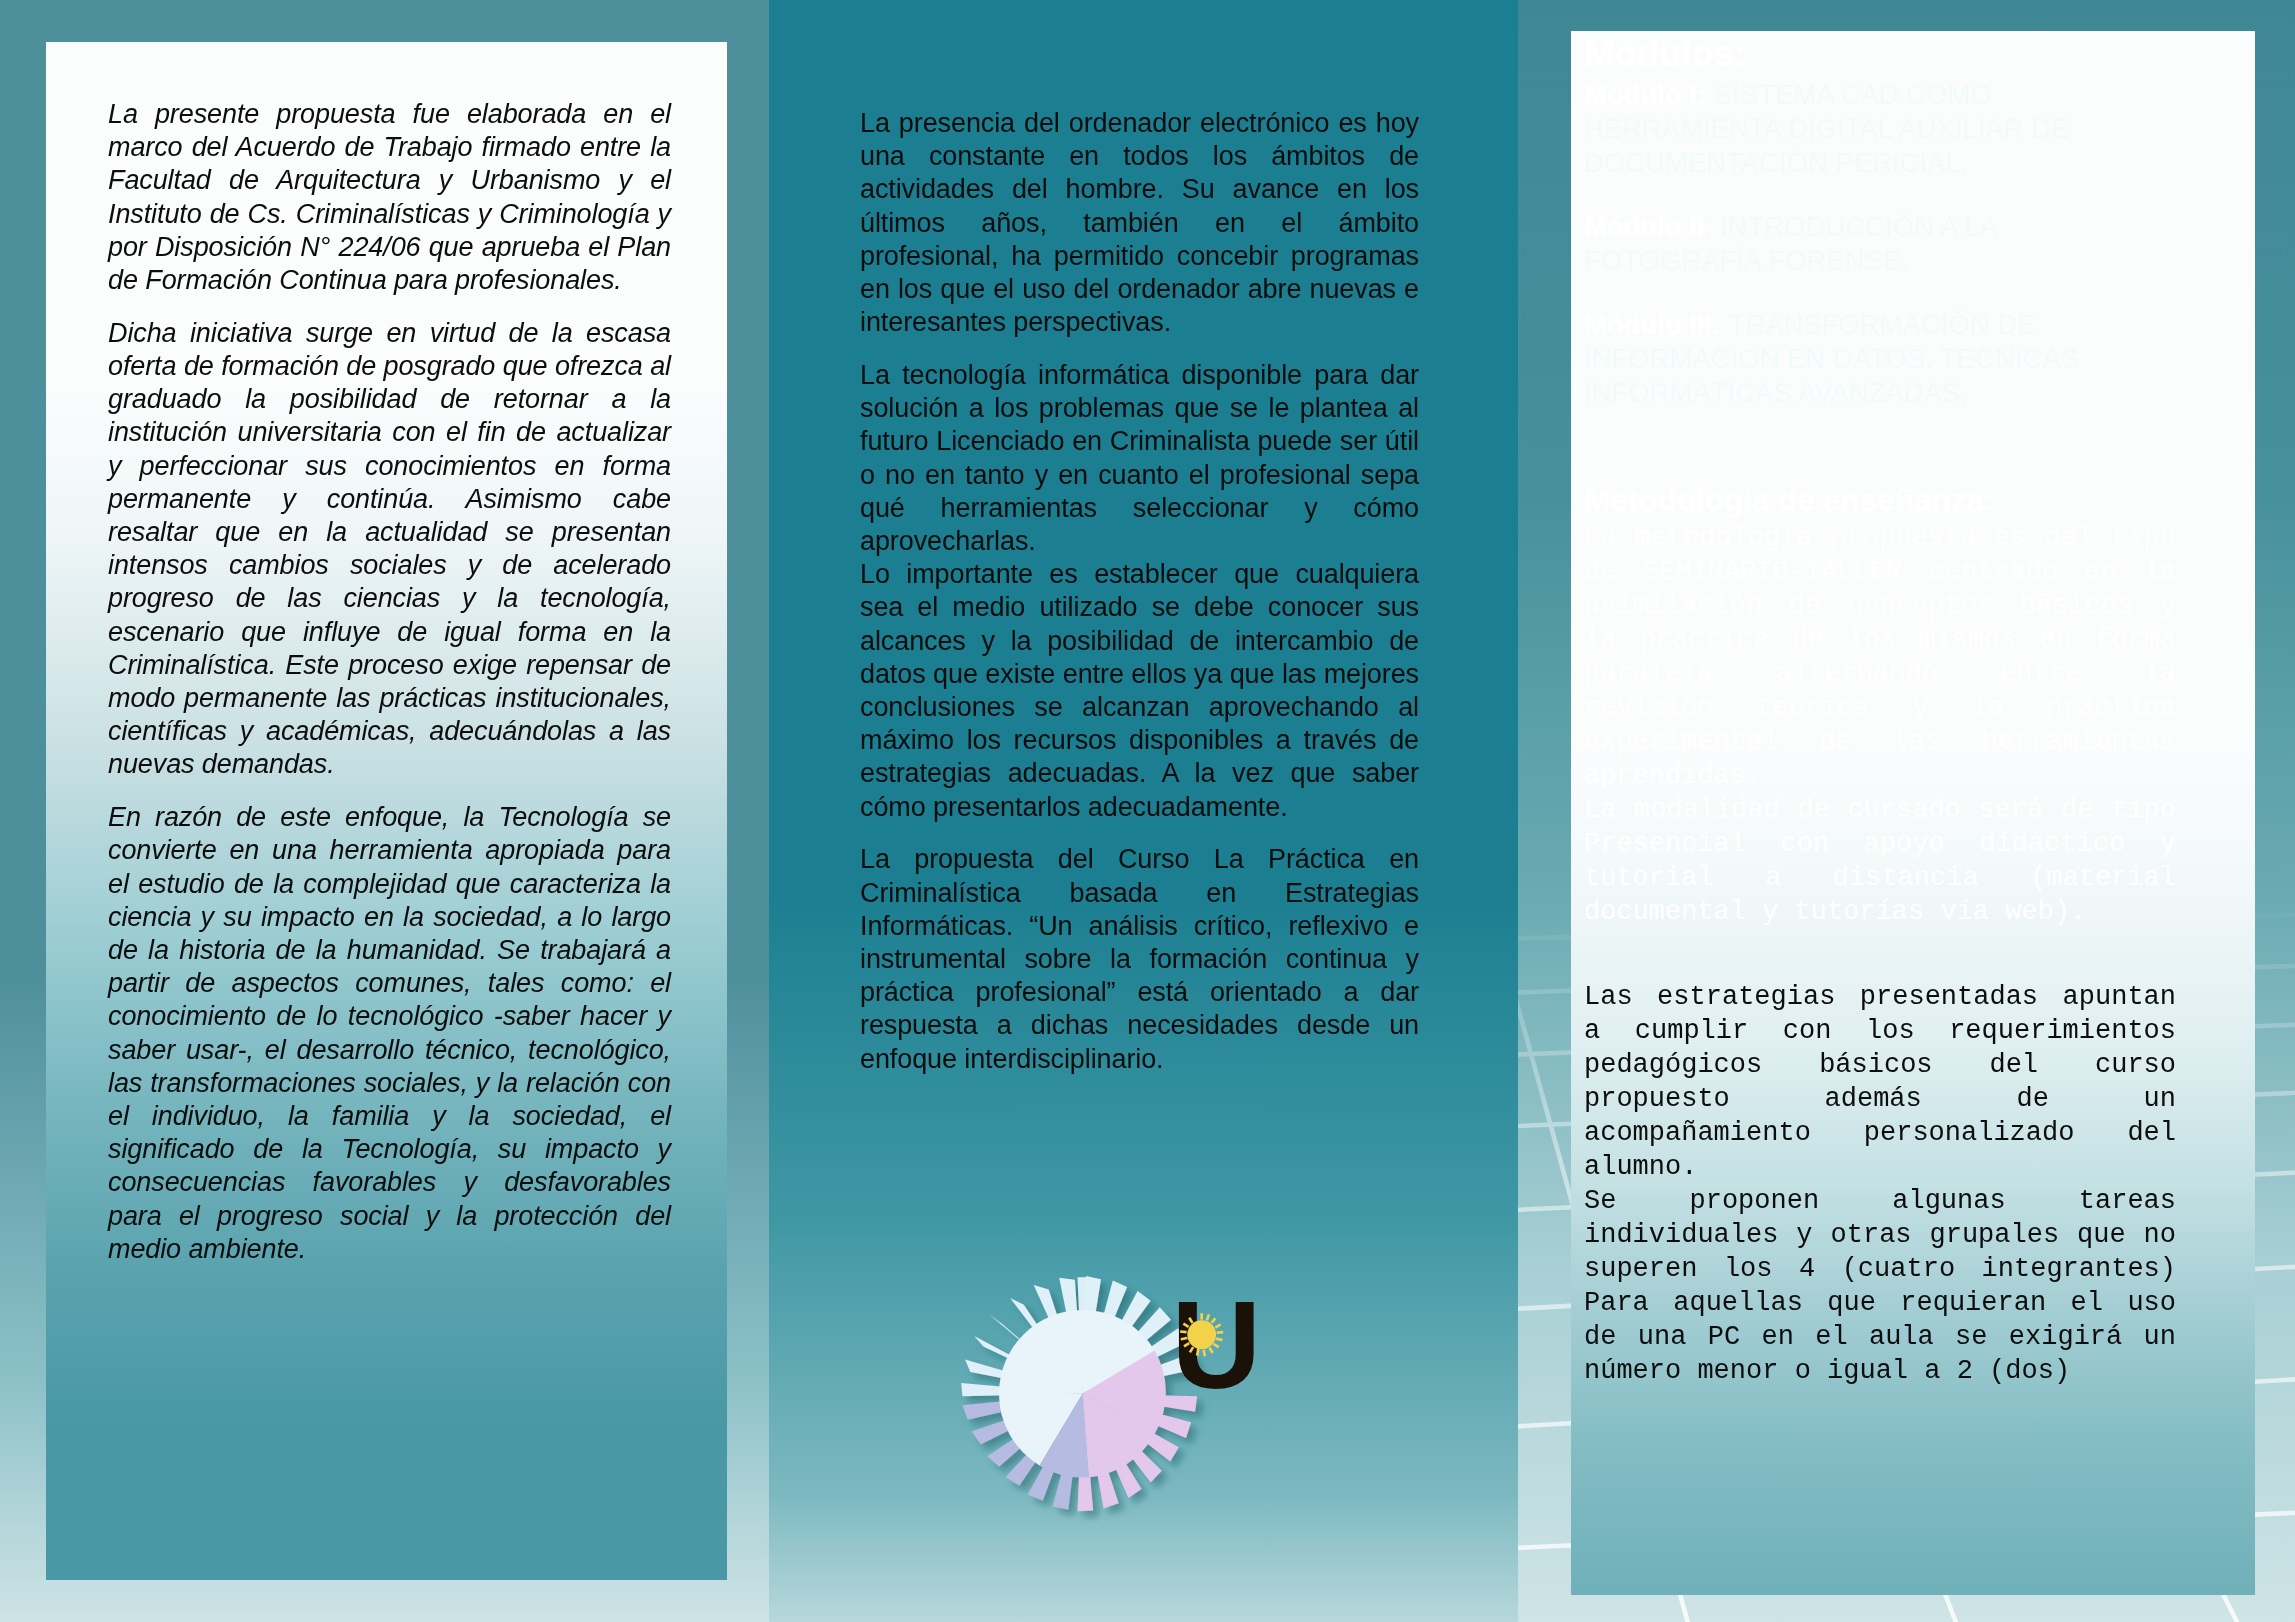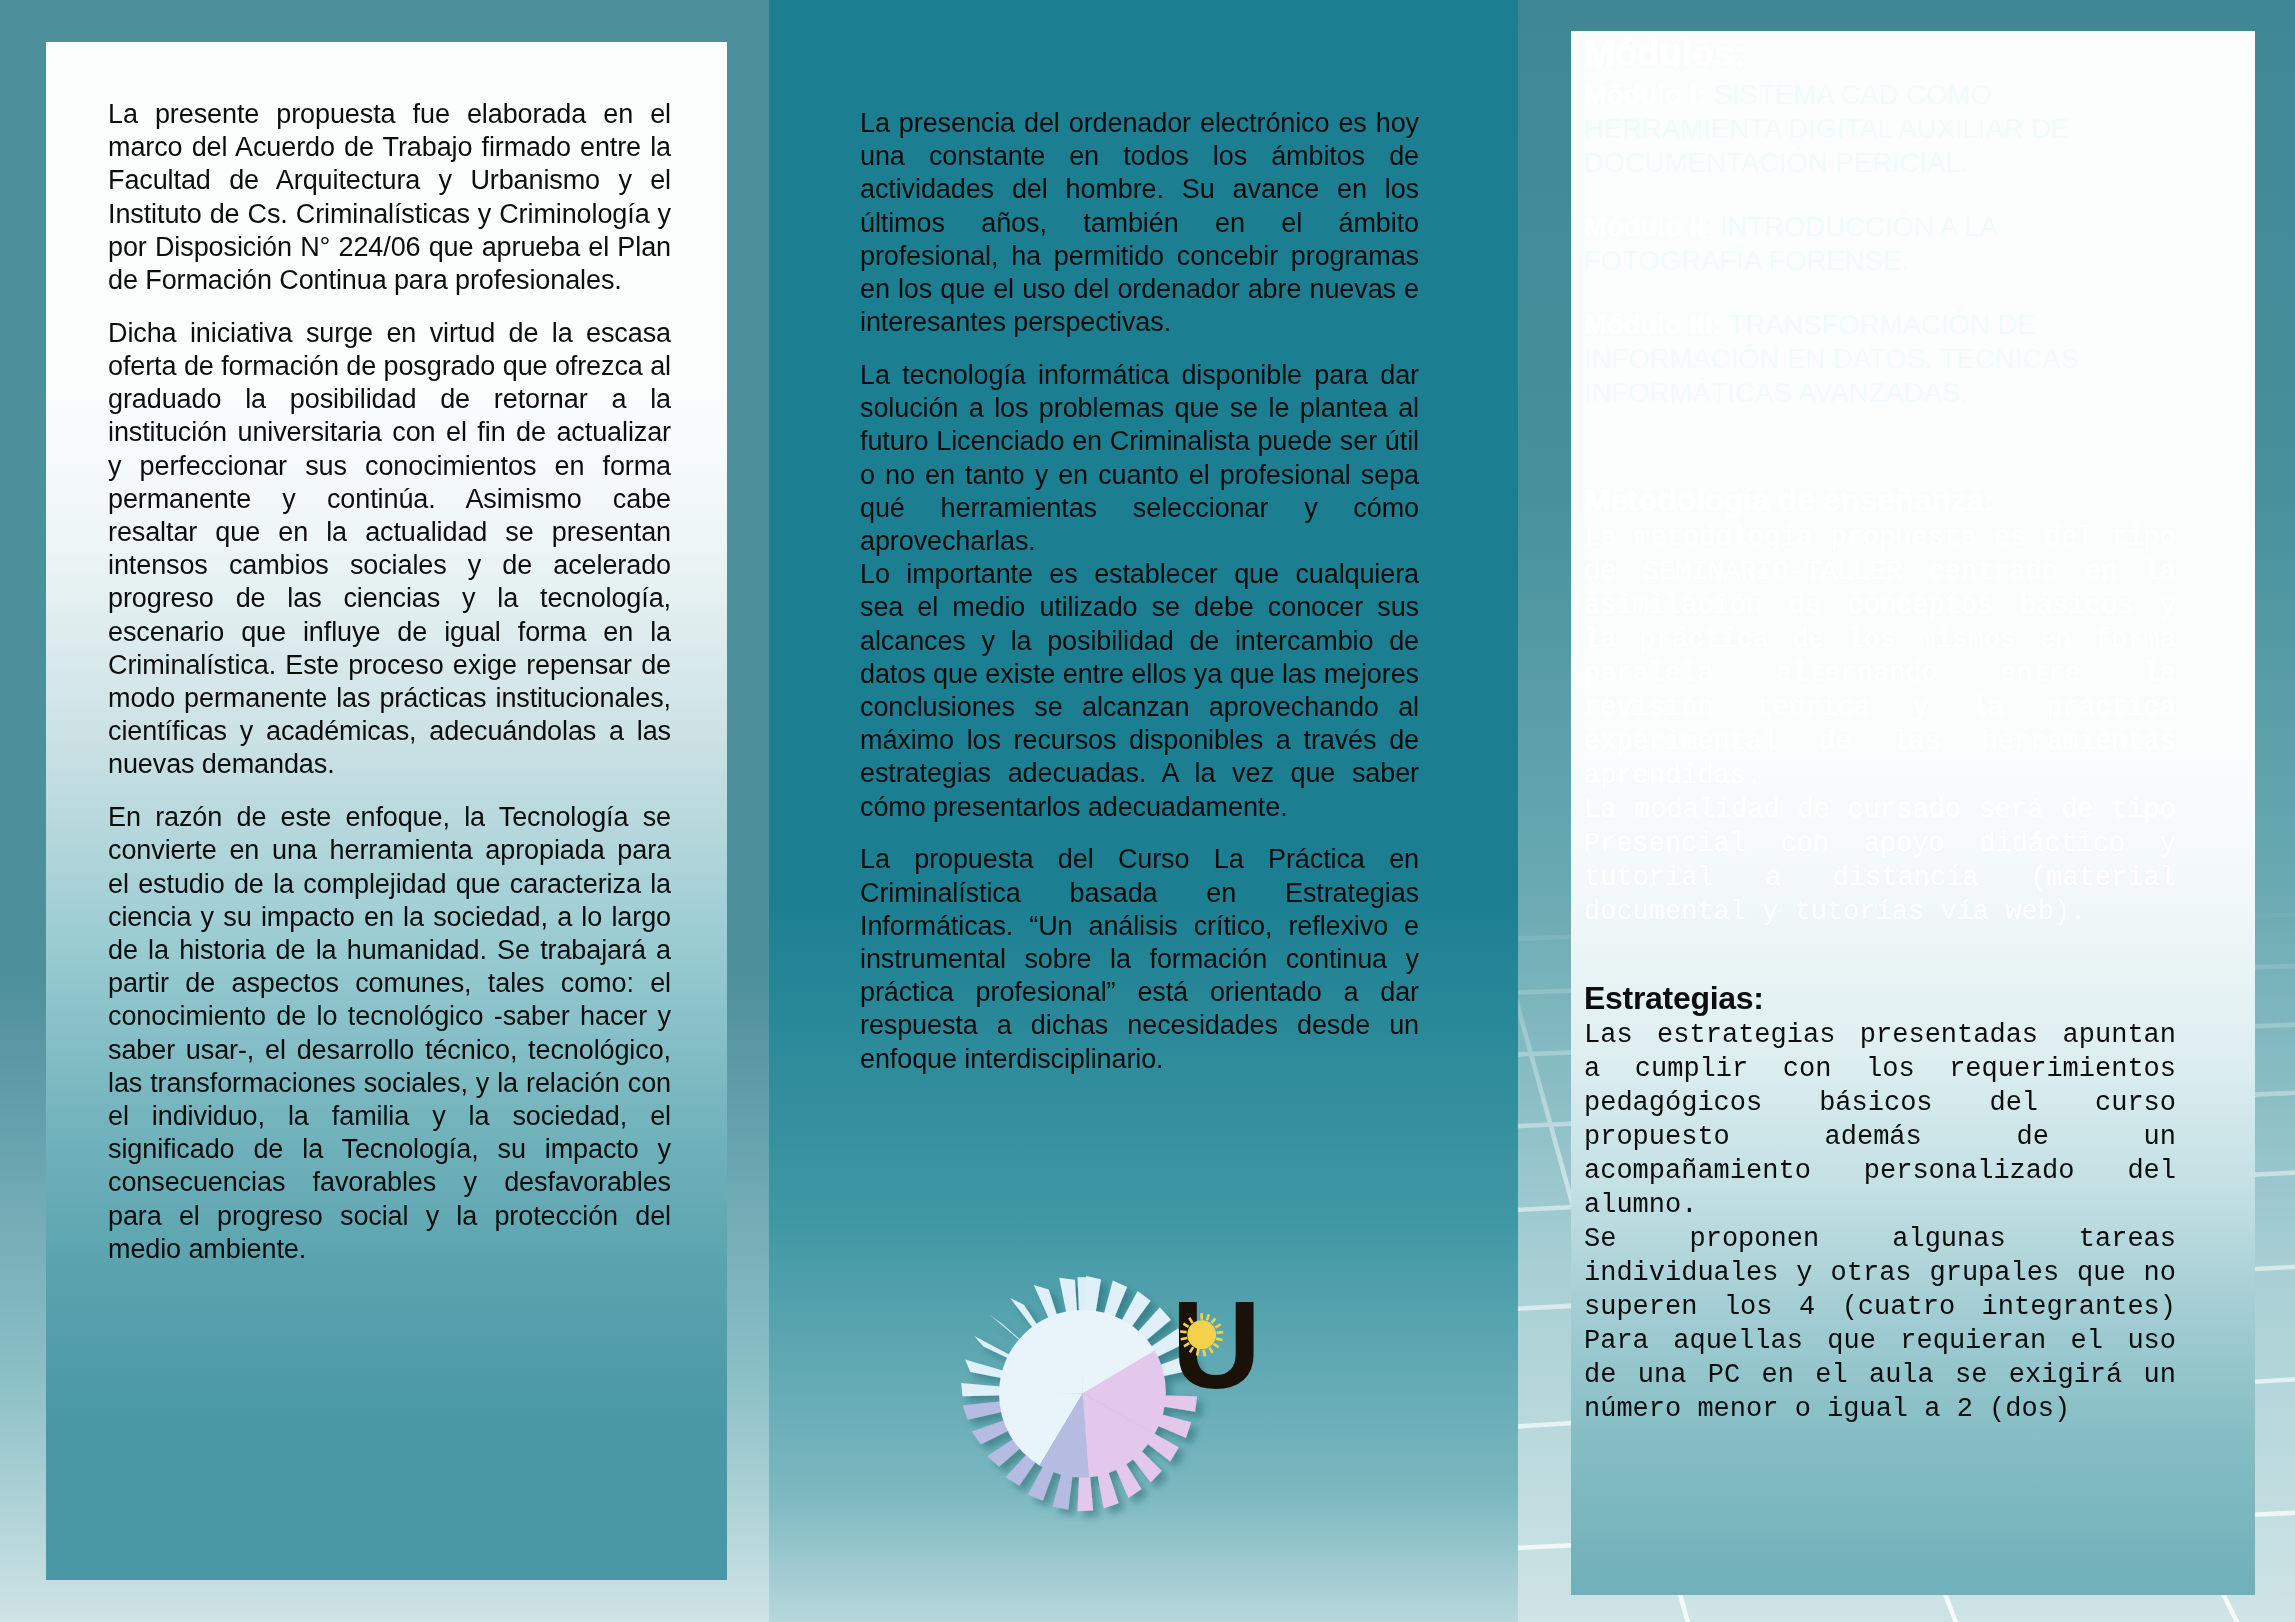--- a/index.html
+++ b/index.html
@@ -49,21 +49,21 @@
     font-size:27px;
     line-height:1.23;
     color:#0d0d0d;
     text-align:justify;
     font-family:"Liberation Sans", sans-serif;
     letter-spacing:-0.1px;
   }
   .body-text p{margin:0 0 19.6px 0;}
   .body-text p:last-child{margin-bottom:3px;}
 
-  .col1-text{position:absolute;left:108px;top:98px;width:563px;}
+  .col1-text{position:absolute;left:108px;top:98px;width:563px;font-style:italic;}
   .col2-text{position:absolute;left:860px;top:107px;width:559px;}
 
   
   .col3-inner{position:absolute;left:1584px;top:33px;width:592px;}
   .r-h1{
     font-size:37px;font-weight:bold;color:#ffffff;margin:0 0 2.6px 0;
     font-family:"Liberation Sans", sans-serif;letter-spacing:-0.3px;
   }
   .r-h2{
     font-size:32px;font-weight:bold;color:#ffffff;margin:29px 0 1.3px 0;
@@ -256,19 +256,18 @@
     </div>
 
     <div class="spacer-md"></div>
 
     <div class="r-h2" style="margin-top:0">Metodología de enseñanza:</div>
     <div class="r-para" style="white-space:pre-line">La metodología propuesta es del tipo de SEMINARIO-TALLER centrado en la asimilación de conceptos básicos  y la práctica de los mismos en forma paralela alternando entre la revisión teórica y la práctica experimental de las herramientas aprendidas.
 La modalidad de cursado será de tipo Presencial con apoyo didáctico y tutorial a distancia (material documental y tutorías vía web).</div>
 
     <div class="spacer-lg"></div>
 
-    <div class="r-h2 dark" style="margin-top:0">Estrategias:</div>
     <div class="r-para dark" style="white-space:pre-line">Las estrategias presentadas apuntan a cumplir con los requerimientos pedagógicos básicos del curso propuesto además de un acompañamiento personalizado del alumno.
 Se proponen algunas tareas individuales y otras grupales que no superen los 4 (cuatro integrantes) Para aquellas que requieran el uso de una PC en el aula se exigirá un número menor o igual a 2 (dos)</div>
   </div>
 
 </div>
 
 
 </body></html>

